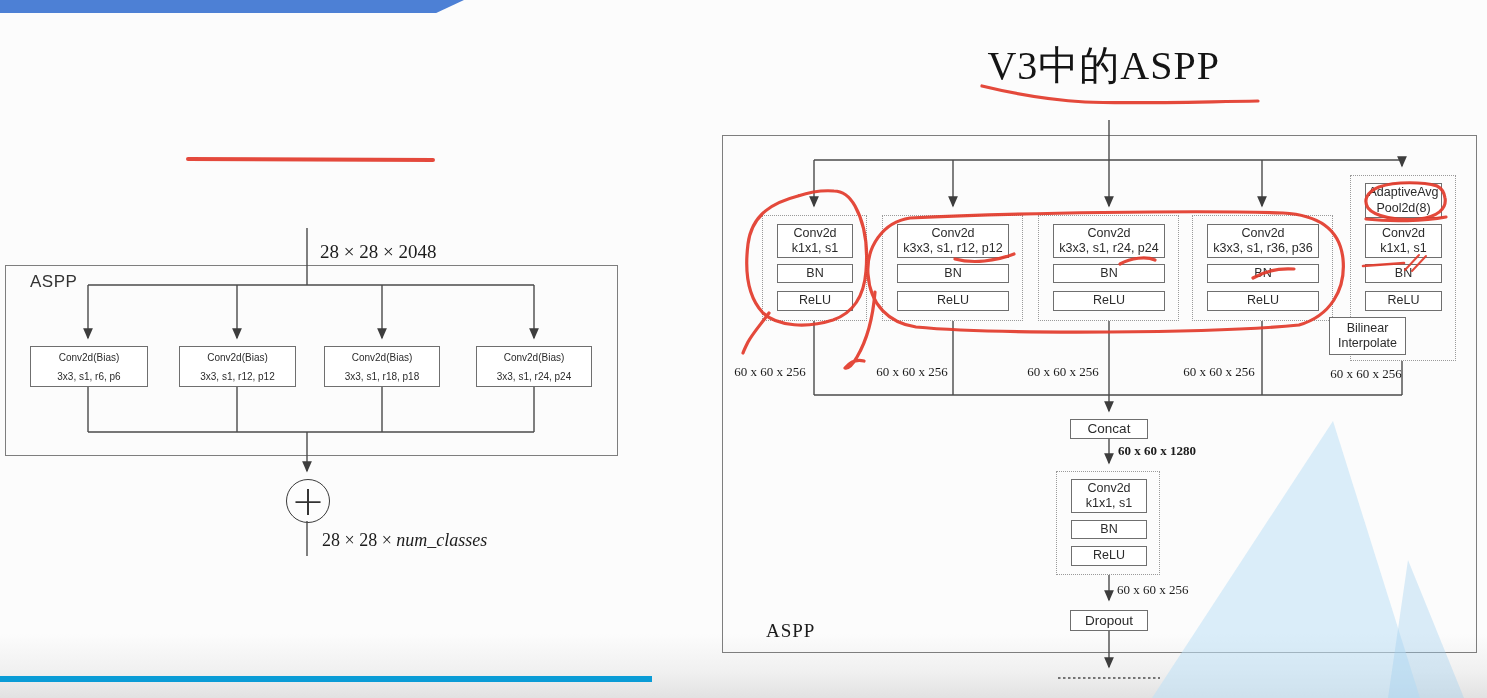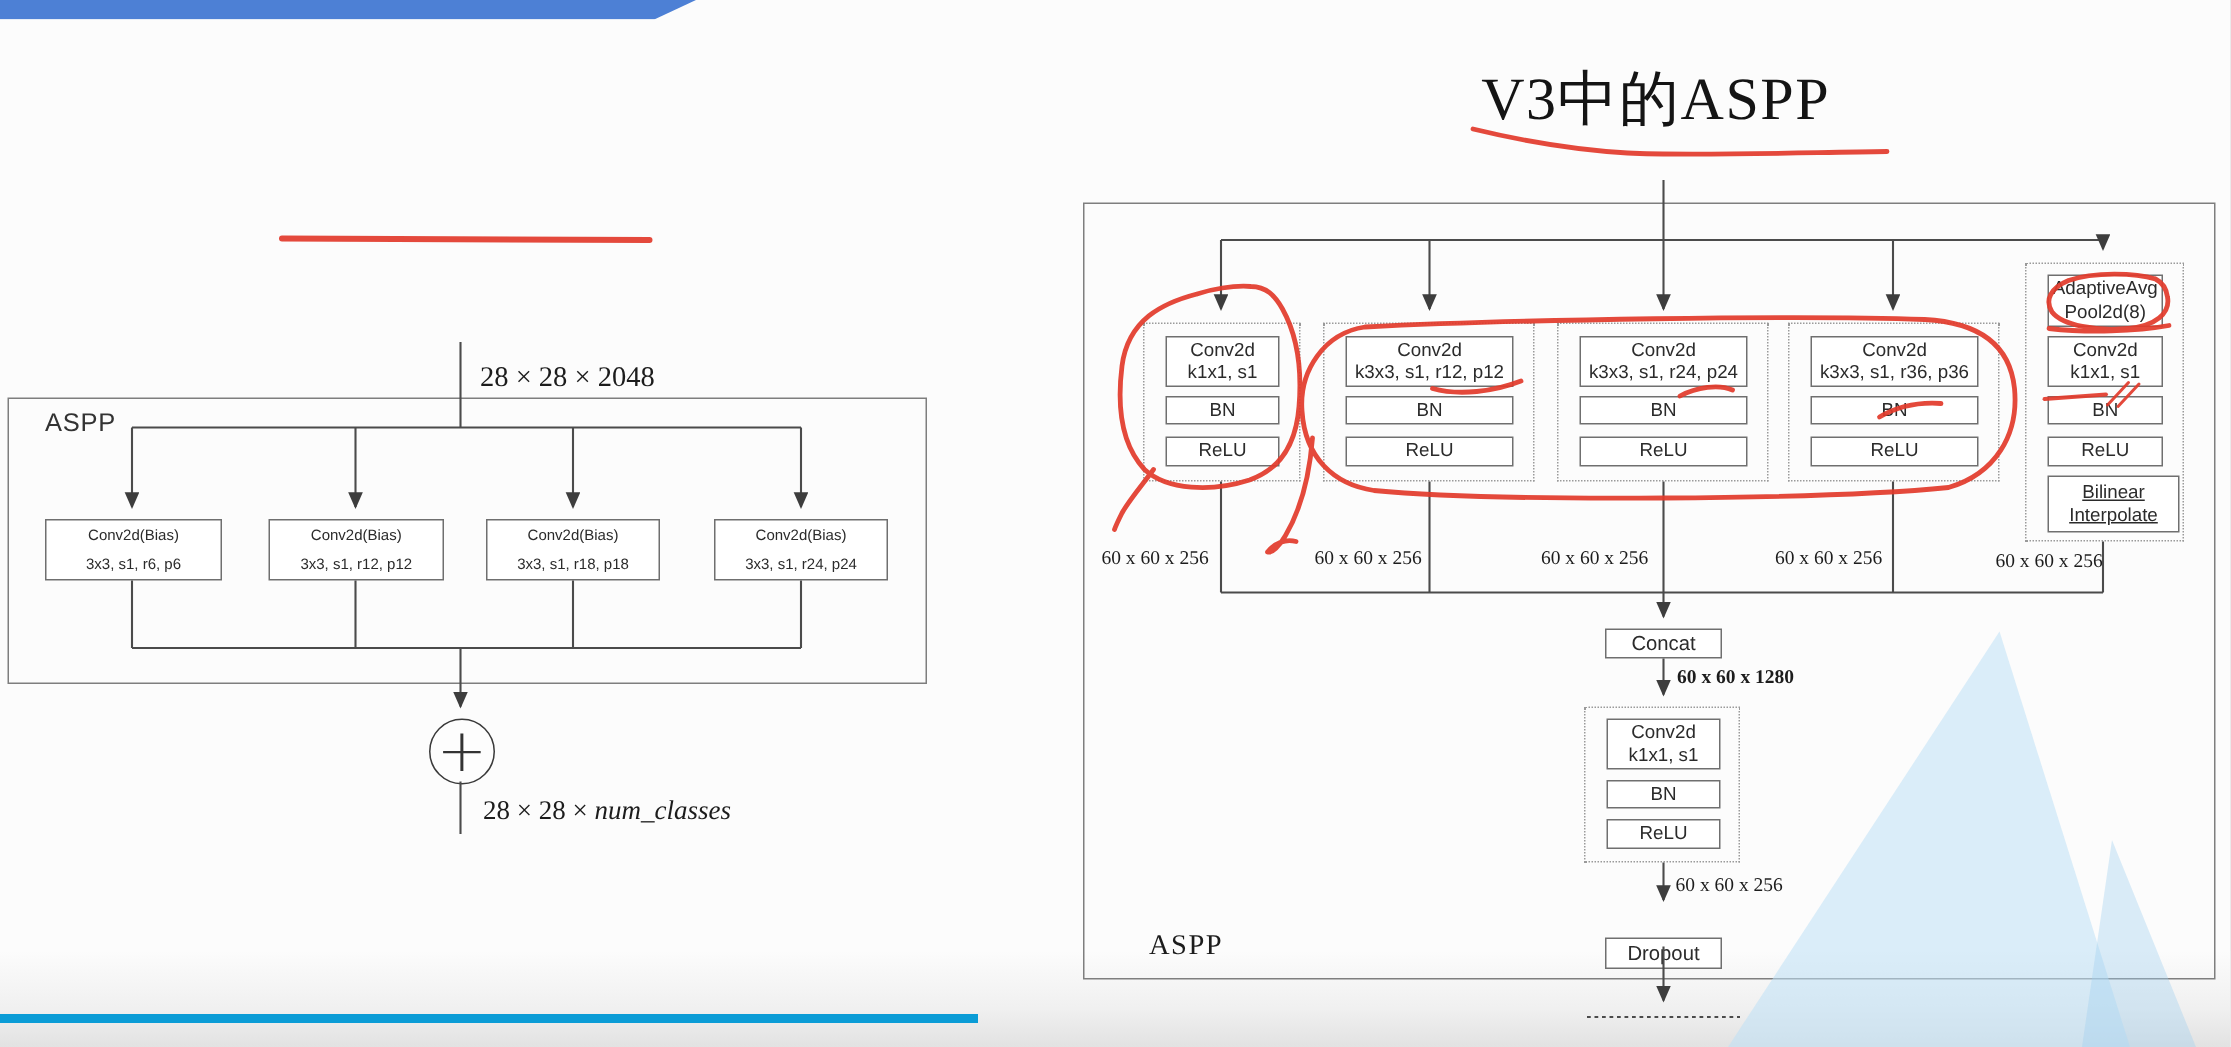--- a/index.html
+++ b/index.html
@@ -138,21 +138,21 @@
   <div class="abs sbox v3box" style="left:1365px;top:224px;width:77px;height:34px;">
     <span>Conv2d</span>
     <span>k1x1, s1</span>
   </div>
   <div class="abs sbox v3box" style="left:1365px;top:264px;width:77px;height:19px;">
       <span>BN</span>
     </div>
   <div class="abs sbox v3box" style="left:1365px;top:291px;width:77px;height:20px;">
       <span>ReLU</span>
     </div>
-  <div class="abs sbox v3box" style="left:1365px;top:317px;width:88px;height:38px;text-decoration:underline;">
+  <div class="abs sbox v3box" style="left:1329px;top:317px;width:77px;height:38px;">
     <span>Bilinear</span>
     <span>Interpolate</span>
   </div>
 
   <div class="abs dim" style="left:715px;top:364px;width:110px;font-size:13px;text-align:center;">60 x 60 x 256</div>
   <div class="abs dim" style="left:857px;top:364px;width:110px;font-size:13px;text-align:center;">60 x 60 x 256</div>
   <div class="abs dim" style="left:1008px;top:364px;width:110px;font-size:13px;text-align:center;">60 x 60 x 256</div>
   <div class="abs dim" style="left:1164px;top:364px;width:110px;font-size:13px;text-align:center;">60 x 60 x 256</div>
   <div class="abs dim" style="left:1311px;top:366px;width:110px;font-size:13px;text-align:center;">60 x 60 x 256</div>
 
@@ -167,21 +167,21 @@
     <span>k1x1, s1</span>
   </div>
   <div class="abs sbox v3box" style="left:1071px;top:520px;width:76px;height:19px;">
       <span>BN</span>
     </div>
   <div class="abs sbox v3box" style="left:1071px;top:546px;width:76px;height:20px;">
       <span>ReLU</span>
     </div>
 
   <div class="abs dim" style="left:1117px;top:582px;font-size:13px;">60 x 60 x 256</div>
-  <div class="abs sbox v3box" style="left:1070px;top:610px;width:78px;height:21px;font-size:13.5px;margin-top:15px;">
+  <div class="abs sbox v3box" style="left:1070px;top:610px;width:78px;height:21px;font-size:13.5px;">
       <span>Dropout</span>
     </div>
 
   <svg class="svgfull" viewBox="0 0 1487 698">
     <defs>
       <marker id="arw" markerWidth="9" markerHeight="8" refX="7" refY="3.5" orient="auto">
         <path d="M0,0 L8,3.5 L0,7 Z" fill="#3d3d3d"></path>
       </marker>
     </defs>
 

